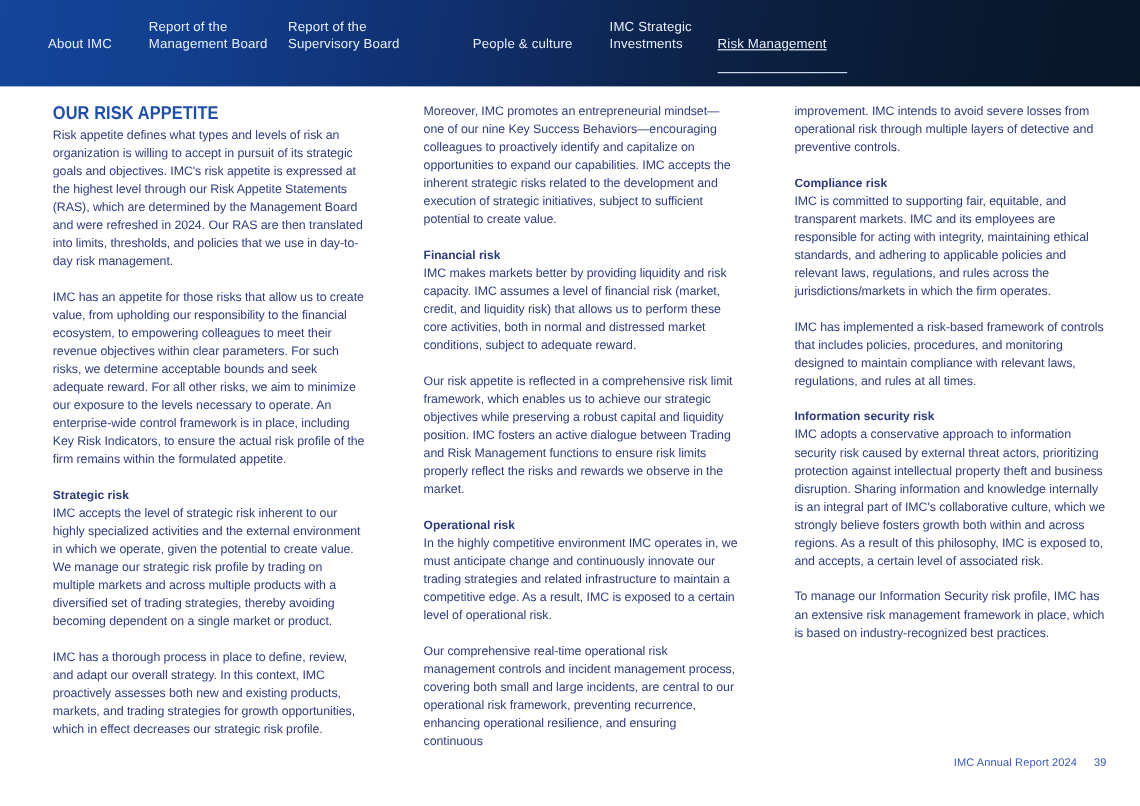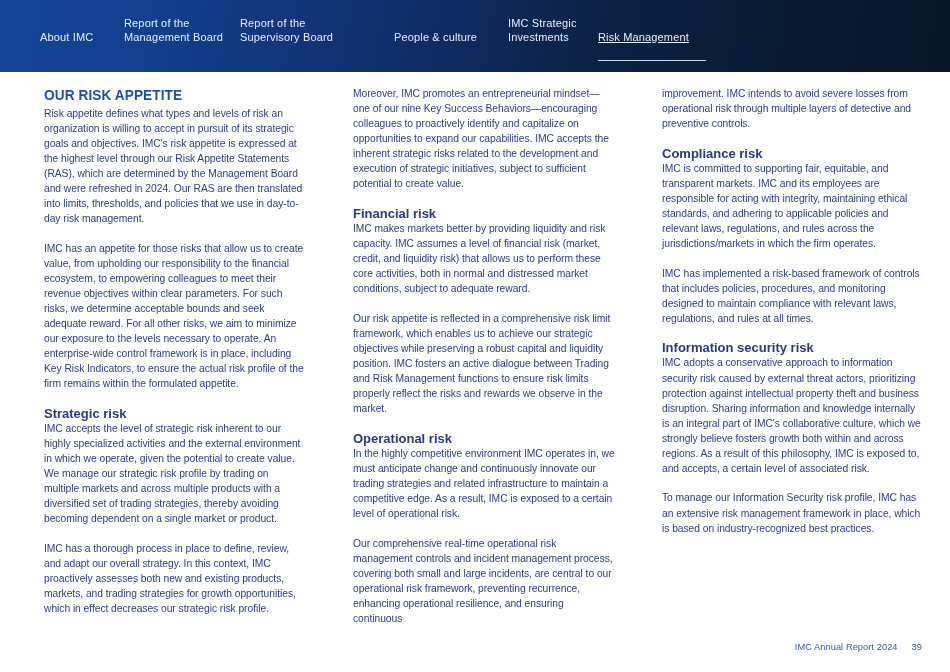--- a/index.html
+++ b/index.html
@@ -119,33 +119,33 @@
     letter-spacing: -0.05px;
     margin: 0;
     text-align: left;
   }
 
   p.para + p.para { margin-top: 14.6px; }
 
   p.para.tight { margin-top: 0; }
 
   .sub-head {
-    font-size: 13px;
+    font-size: 10px;
     line-height: 15.05px;
     font-weight: bold;
     color: #2b3a7a;
     margin-top: 14.6px;
   }
   .sub-head + p.para { margin-top: 0; }
 
   
   .footer {
     position: absolute;
     left: 0;
-    bottom: 20px;
+    bottom: 32px;
     width: 950px;
     display: flex;
     justify-content: flex-end;
     align-items: baseline;
     padding-right: 28px;
     gap: 14px;
   }
 
   .footer-text {
     font-size: 9.2px;

